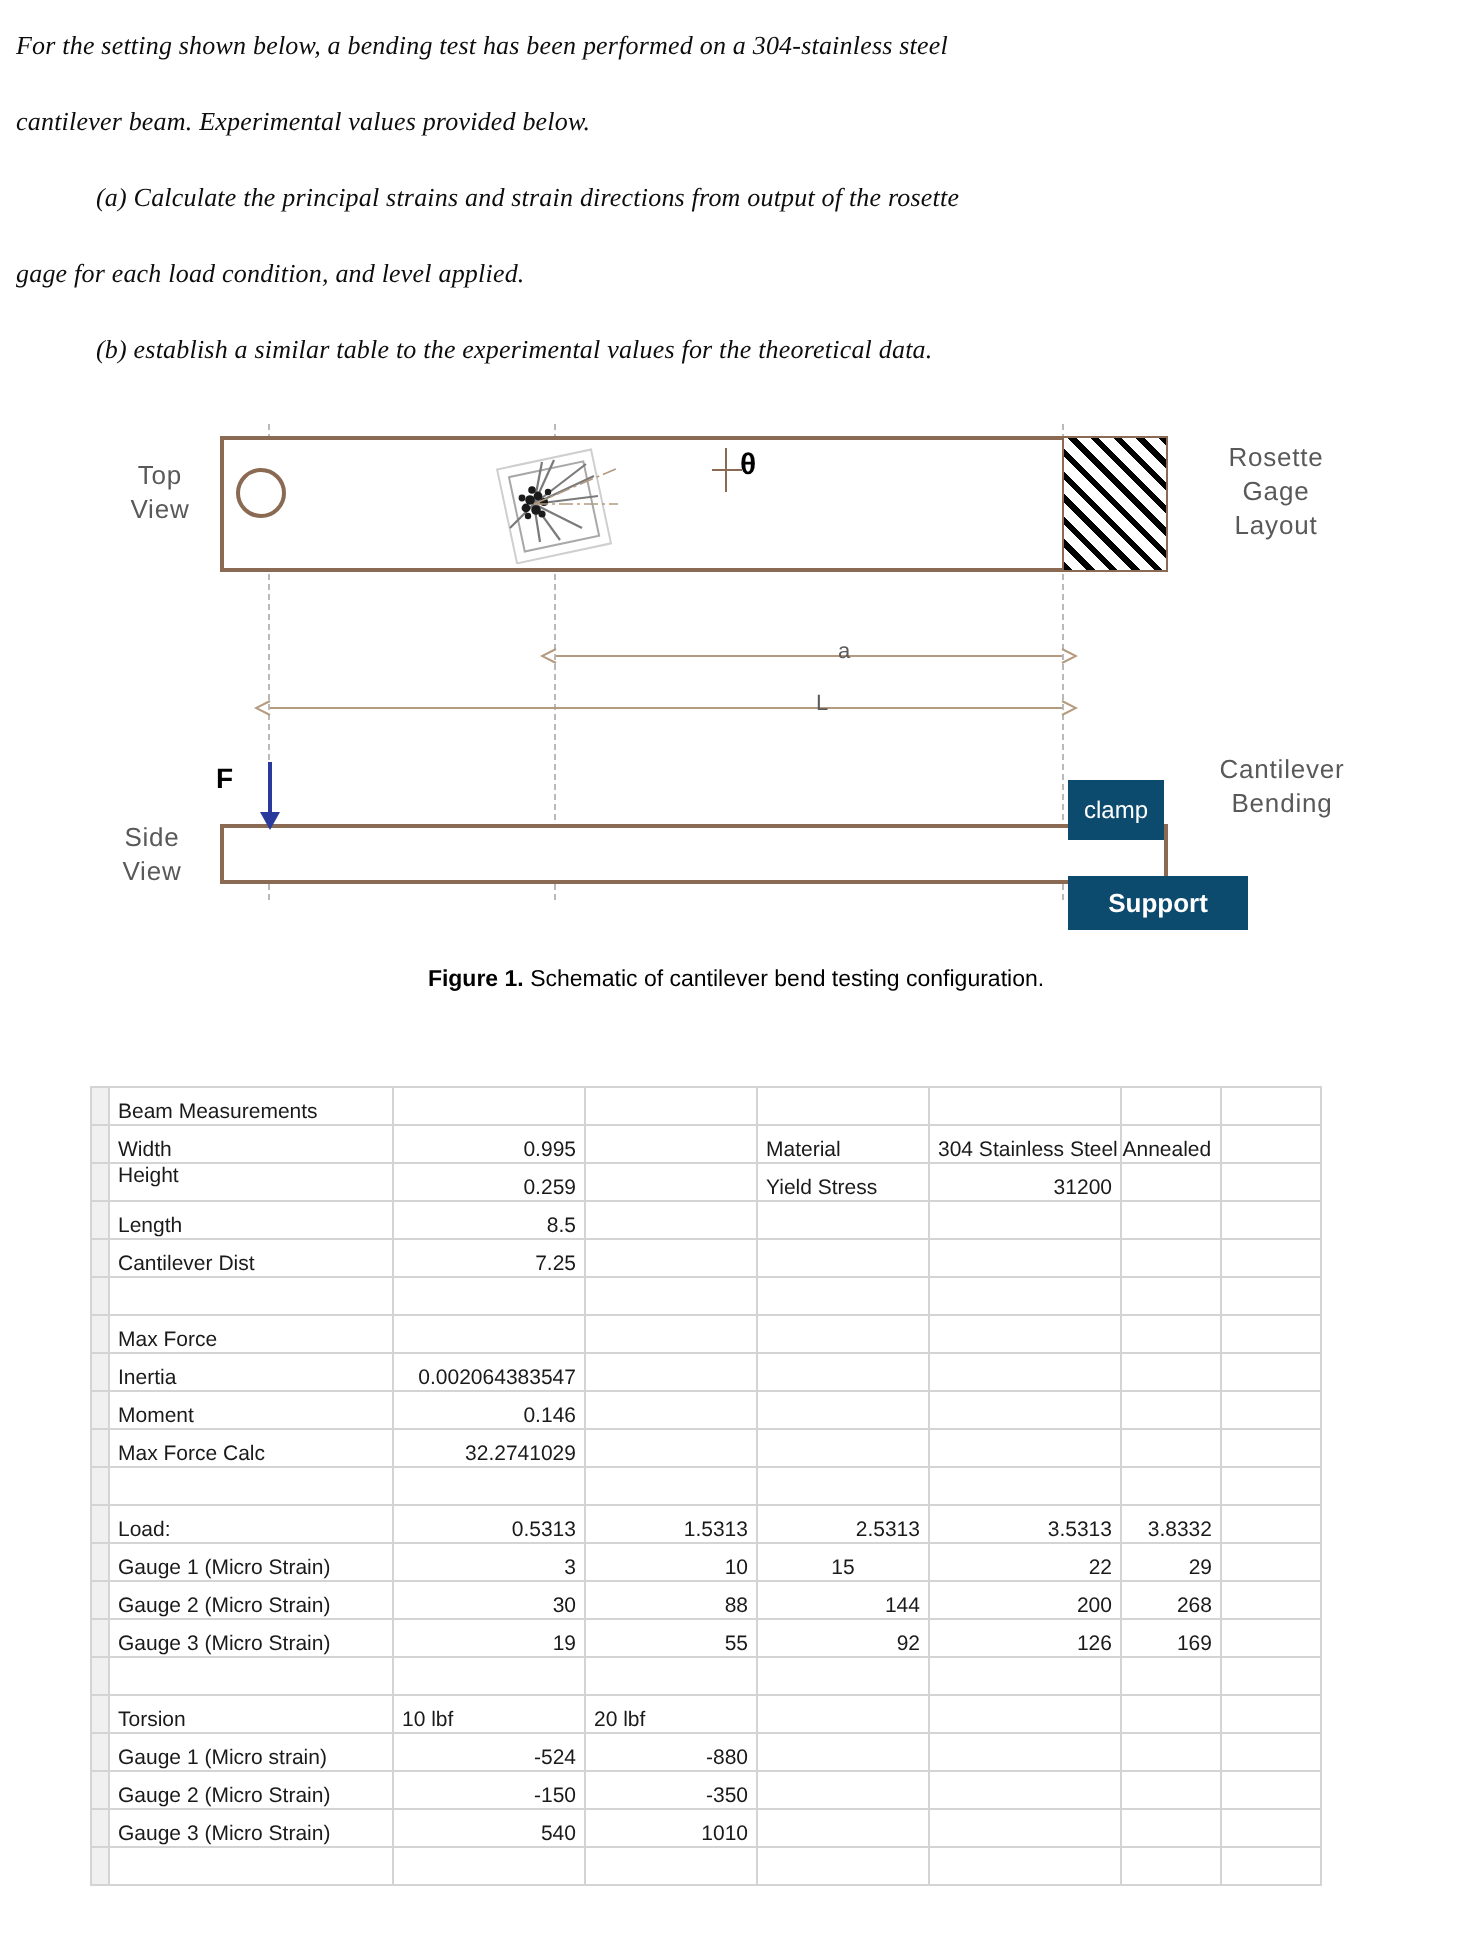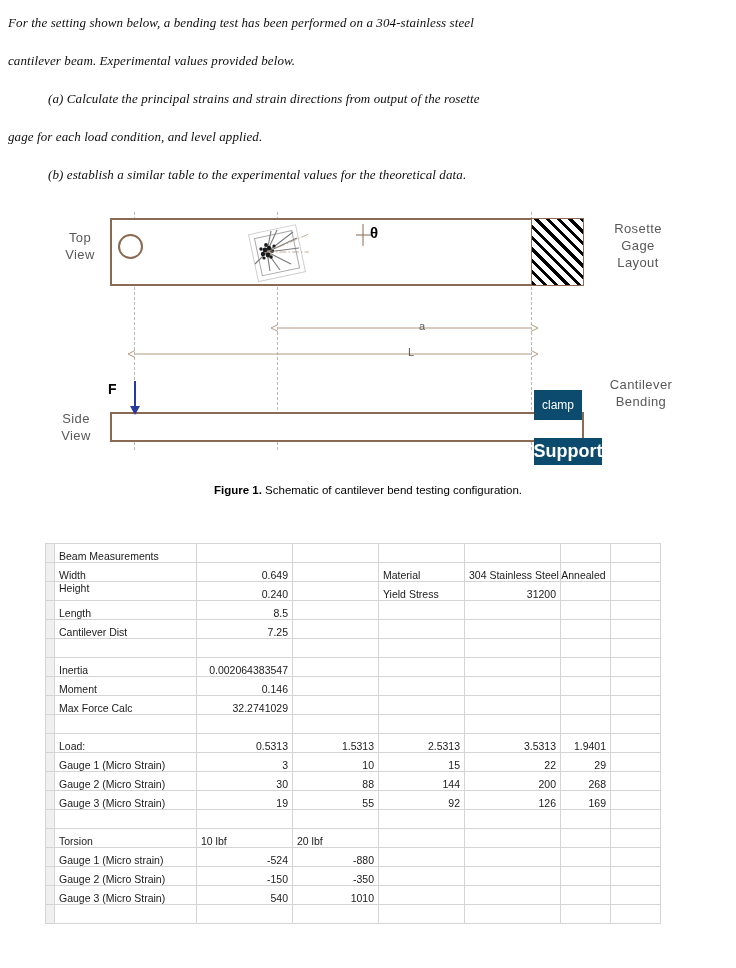--- a/index.html
+++ b/index.html
@@ -144,22 +144,22 @@
     background: #0c4a6e;
     color: #fff;
     font-family: "Liberation Sans", sans-serif;
     display: flex;
     align-items: center;
     justify-content: center;
     box-sizing: border-box;
   }
   #clamp-box   { left: 534px; top: 186px; width: 48px; height: 30px;
                  font-size: 12px; }
-  #support-box { left: 534px; top: 234px; width: 68px; height: 27px;
-                 font-size: 18px; font-weight: bold; }
+  #support-box { left: 534px; top: 234px; width: 90px; height: 27px;
+                 font-size: 13px; font-weight: bold; }
 
   #figure-caption {
     position: absolute;
     left: 0;
     top: 280px;
     width: 736px;
     text-align: center;
     font-family: "Liberation Sans", sans-serif;
     font-size: 11.5px;
     color: #000;
@@ -335,32 +335,32 @@
     <td class="c-mid"></td>
     <td class="c-gap"></td>
     <td></td>
     <td></td>
     <td></td>
   </tr>
 
   <tr class="tallrow">
     <td class="rowhdr"></td>
     <td class="c-label tall">Width</td>
-    <td class="c-num tall">0.649</td>
+    <td class="c-num tall">0.995</td>
     <td class="c-mid tall"></td>
     <td class="c-gap tall">Material</td>
     <td class="tall overflow-text"><span class="spill">304 Stainless Steel Annealed</span></td>
     <td class="tall"></td>
     <td class="tall"></td>
   </tr>
 
   <tr>
     <td class="rowhdr"></td>
     <td class="c-label tall" style="vertical-align:top">Height</td>
-    <td class="c-num tall">0.240</td>
+    <td class="c-num tall">0.259</td>
     <td class="c-mid tall"></td>
     <td class="c-gap tall">Yield Stress</td>
     <td class="tall" style="text-align:right">31200</td>
     <td class="tall"></td>
     <td class="tall"></td>
   </tr>
 
   <tr>
     <td class="rowhdr"></td>
     <td class="c-label">Length</td>
@@ -387,20 +387,30 @@
     <td class="rowhdr"></td>
     <td class="c-label"></td>
     <td class="c-num"></td>
     <td class="c-mid"></td>
     <td class="c-gap"></td>
     <td></td>
     <td></td>
     <td></td>
   </tr>
 
+  <tr>
+    <td class="rowhdr"></td>
+    <td class="c-label">Max Force</td>
+    <td class="c-num"></td>
+    <td class="c-mid"></td>
+    <td class="c-gap"></td>
+    <td></td>
+    <td></td>
+    <td></td>
+  </tr>
 
   <tr>
     <td class="rowhdr"></td>
     <td class="c-label">Inertia</td>
     <td class="c-num">0.002064383547</td>
     <td class="c-mid"></td>
     <td class="c-gap"></td>
     <td></td>
     <td></td>
     <td></td>
@@ -439,30 +449,30 @@
     <td></td>
   </tr>
 
   <tr>
     <td class="rowhdr"></td>
     <td class="c-label">Load:</td>
     <td class="c-num">0.5313</td>
     <td class="c-mid" style="text-align:right">1.5313</td>
     <td class="c-gap" style="text-align:right">2.5313</td>
     <td style="text-align:right">3.5313</td>
-    <td style="text-align:right">1.9401</td>
+    <td style="text-align:right">3.8332</td>
     <td></td>
   </tr>
 
   <tr>
     <td class="rowhdr"></td>
     <td class="c-label">Gauge 1 (Micro Strain)</td>
     <td class="c-num">3</td>
     <td class="c-mid" style="text-align:right">10</td>
-    <td class="c-gap" style="text-align:right">15</td>
+    <td class="c-gap" style="text-align:center">15</td>
     <td style="text-align:right">22</td>
     <td style="text-align:right">29</td>
     <td></td>
   </tr>
 
   <tr>
     <td class="rowhdr"></td>
     <td class="c-label">Gauge 2 (Micro Strain)</td>
     <td class="c-num">30</td>
     <td class="c-mid" style="text-align:right">88</td>

